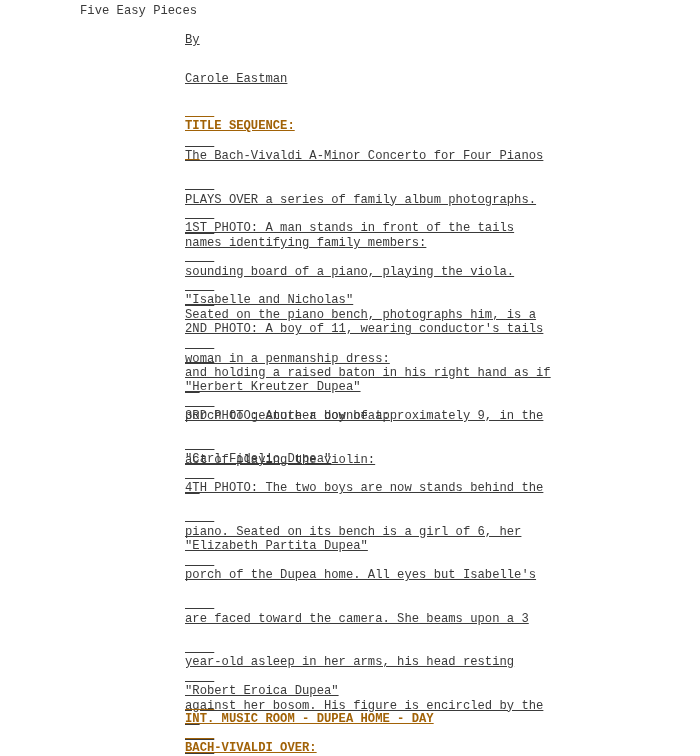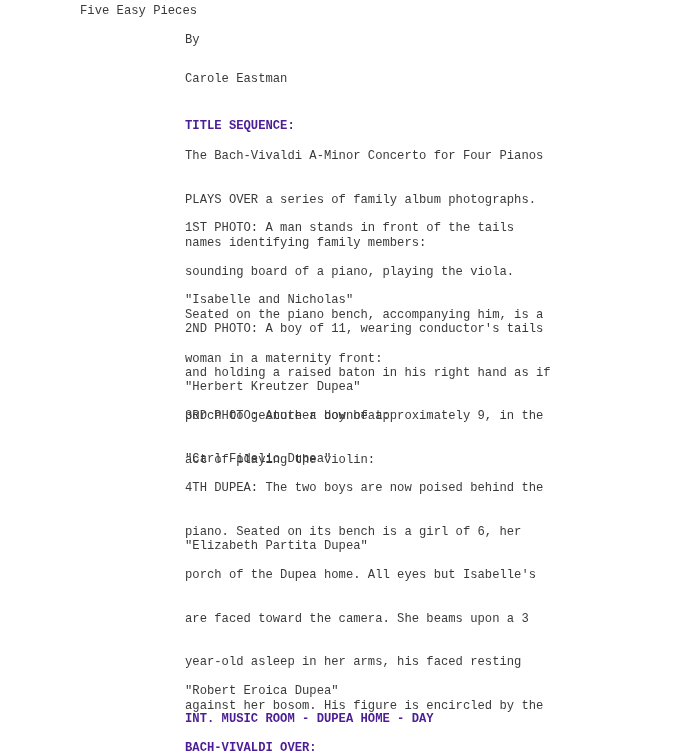--- a/index.html
+++ b/index.html
@@ -21,24 +21,25 @@
       position: absolute;
       left: 80px;
       top: 4px;
       white-space: pre;
       text-align: center;
     }
     .block {
       position: absolute;
       left: 185px;
       white-space: pre;
+      text-decoration: underline;
     }
     .bold {
       font-weight: bold;
-      color: #4c1d95;
+      color: #a16207;
     }
   </style>
 </head>
 <body>
 
 <div>
 
   <div class="doc-title">Five Easy Pieces</div>
 
   <div class="block" style="top:33px">By</div>
@@ -50,22 +51,22 @@
 
   <div class="block" style="top:120px">
     <div>The Bach-Vivaldi A-Minor Concerto for Four Pianos</div>
     <div>PLAYS OVER a series of family album photographs.</div>
     <div>names identifying family members:</div>
   </div>
 
   <div class="block" style="top:192px">
     <div>1ST PHOTO: A man stands in front of the tails</div>
     <div>sounding board of a piano, playing the viola.</div>
-    <div>Seated on the piano bench, accompanying him, is a</div>
-    <div>woman in a maternity front:</div>
+    <div>Seated on the piano bench, photographs him, is a</div>
+    <div>woman in a penmanship dress:</div>
   </div>
 
   <div class="block" style="top:264px">
     <div>"Isabelle and Nicholas"</div>
   </div>
 
   <div class="block" style="top:293px">
     <div>2ND PHOTO: A boy of 11, wearing conductor's tails</div>
     <div>and holding a raised baton in his right hand as if</div>
     <div>porch to gesture a downbeat:</div>
@@ -78,32 +79,32 @@
   <div class="block" style="top:380px">
     <div>3RD PHOTO: Another boy of approximately 9, in the</div>
     <div>act of playing the violin:</div>
   </div>
 
   <div class="block" style="top:423px">
     <div>"Carl Fidelio Dupea"</div>
   </div>
 
   <div class="block" style="top:452px">
-    <div>4TH DUPEA: The two boys are now poised behind the</div>
+    <div>4TH PHOTO: The two boys are now stands behind the</div>
     <div>piano. Seated on its bench is a girl of 6, her</div>
   </div>
 
   <div class="block" style="top:510px">
     <div>"Elizabeth Partita Dupea"</div>
   </div>
 
   <div class="block" style="top:539px">
     <div>porch of the Dupea home. All eyes but Isabelle's</div>
     <div>are faced toward the camera. She beams upon a 3</div>
-    <div>year-old asleep in her arms, his faced resting</div>
+    <div>year-old asleep in her arms, his head resting</div>
     <div>against her bosom. His figure is encircled by the</div>
     
     
   </div>
 
   <div class="block" style="top:655px">
     <div>"Robert Eroica Dupea"</div>
   </div>
 
   <div class="block bold" style="top:683px">

